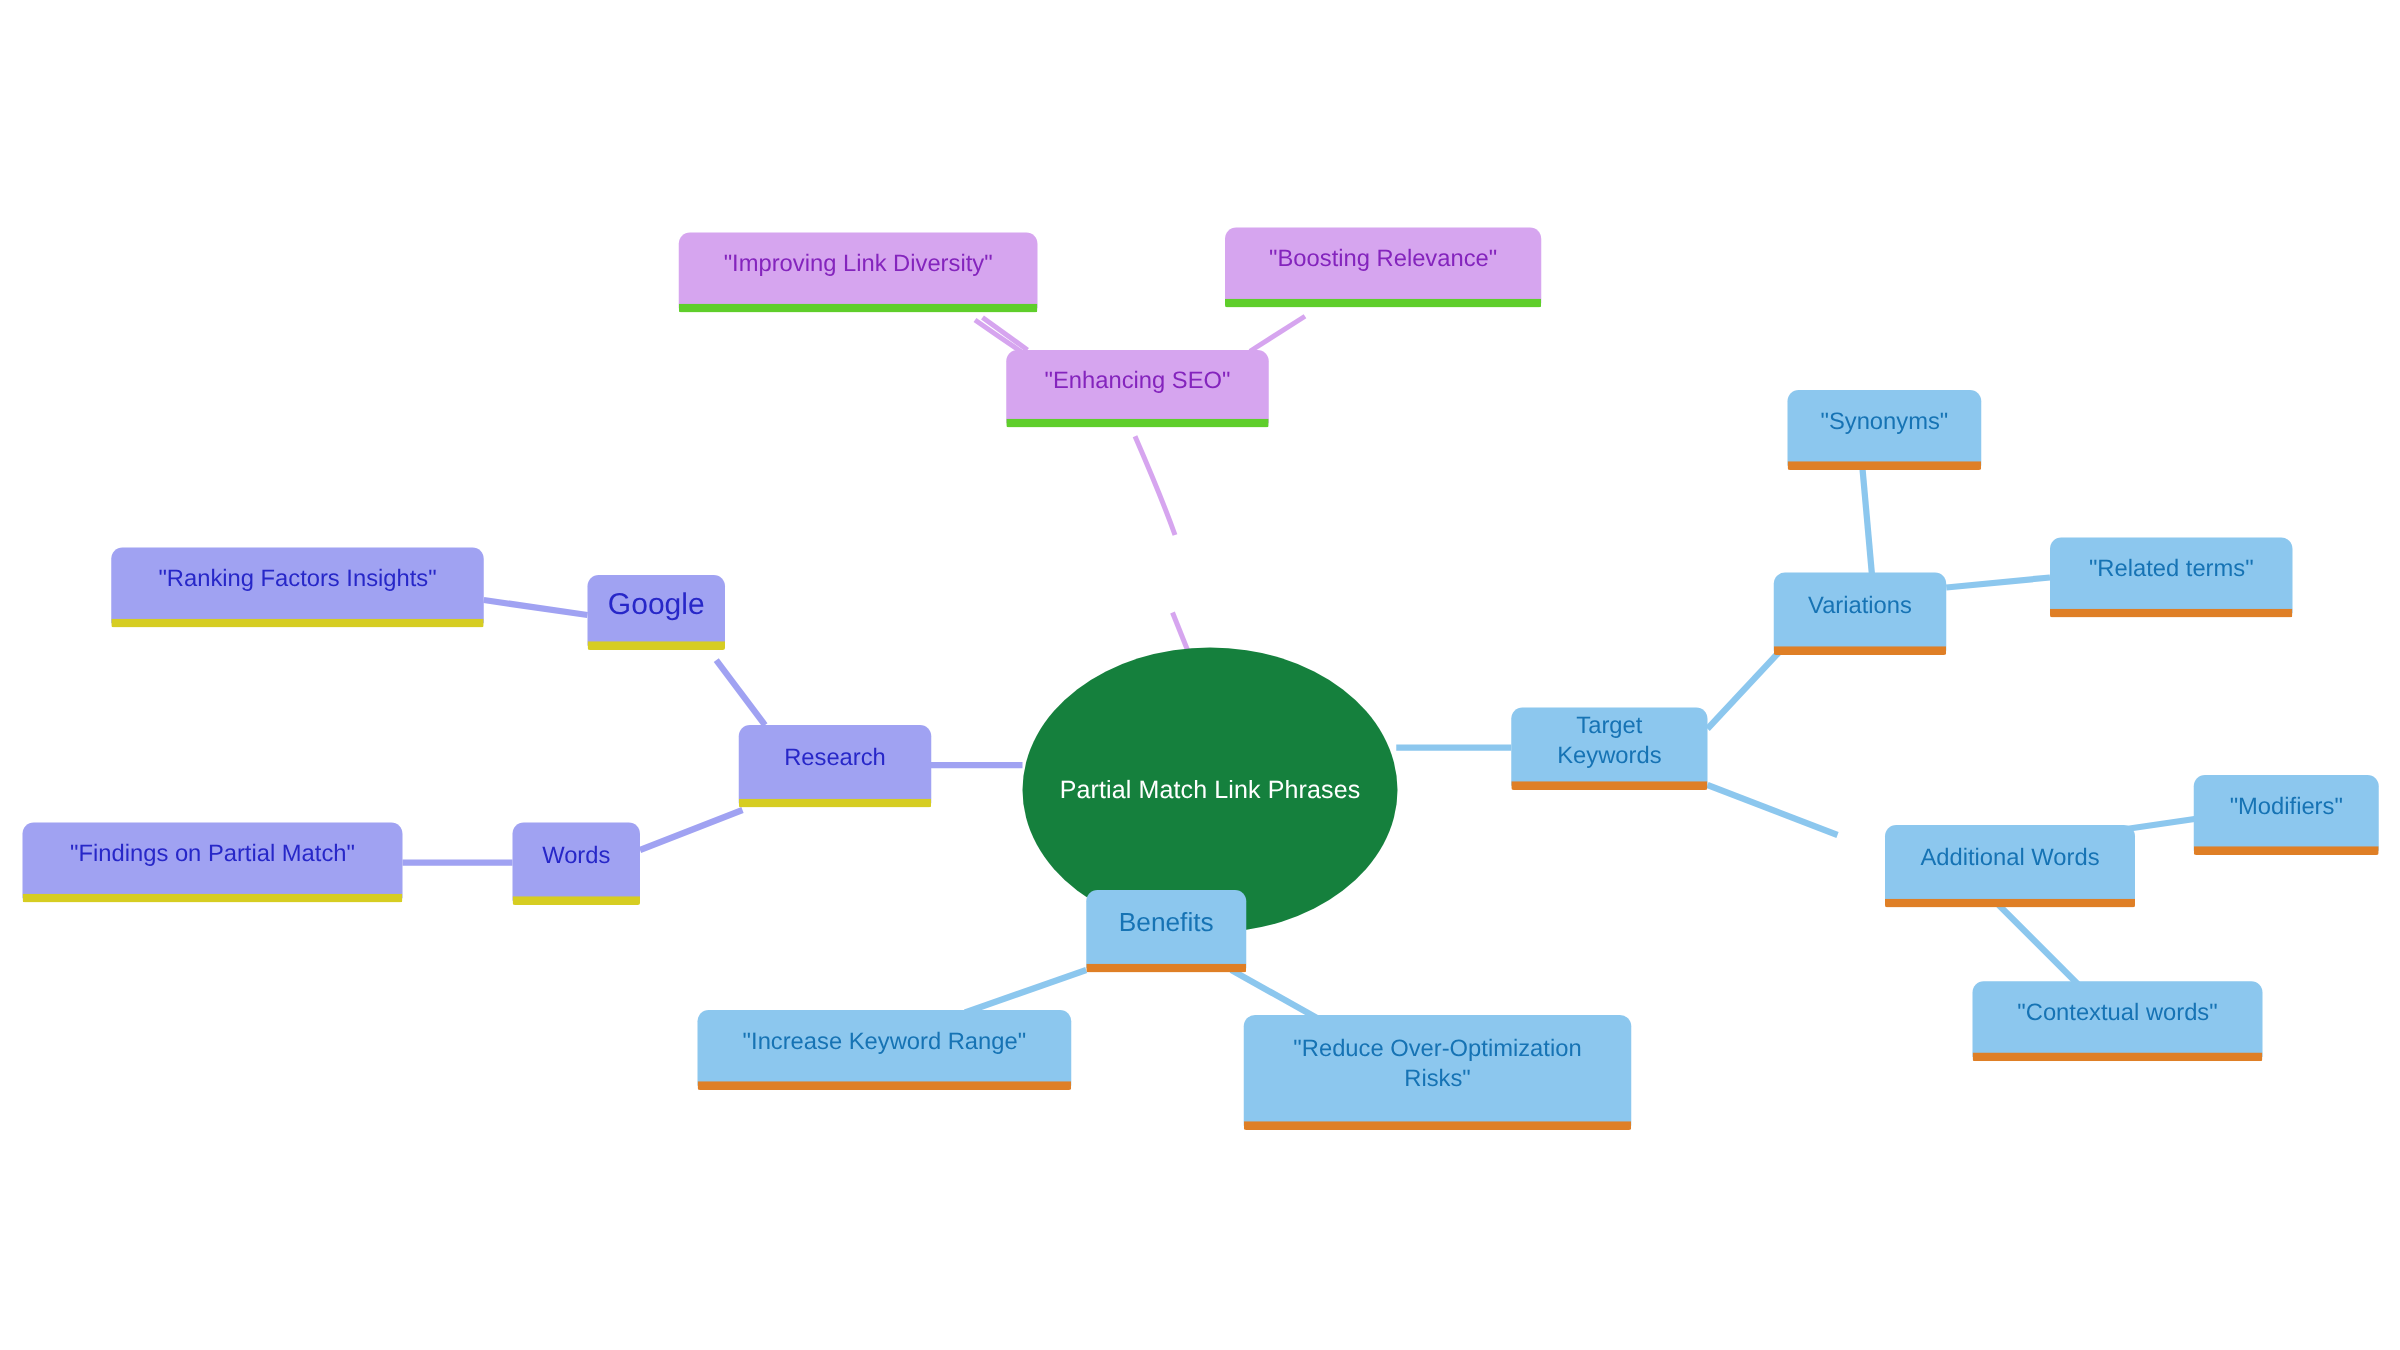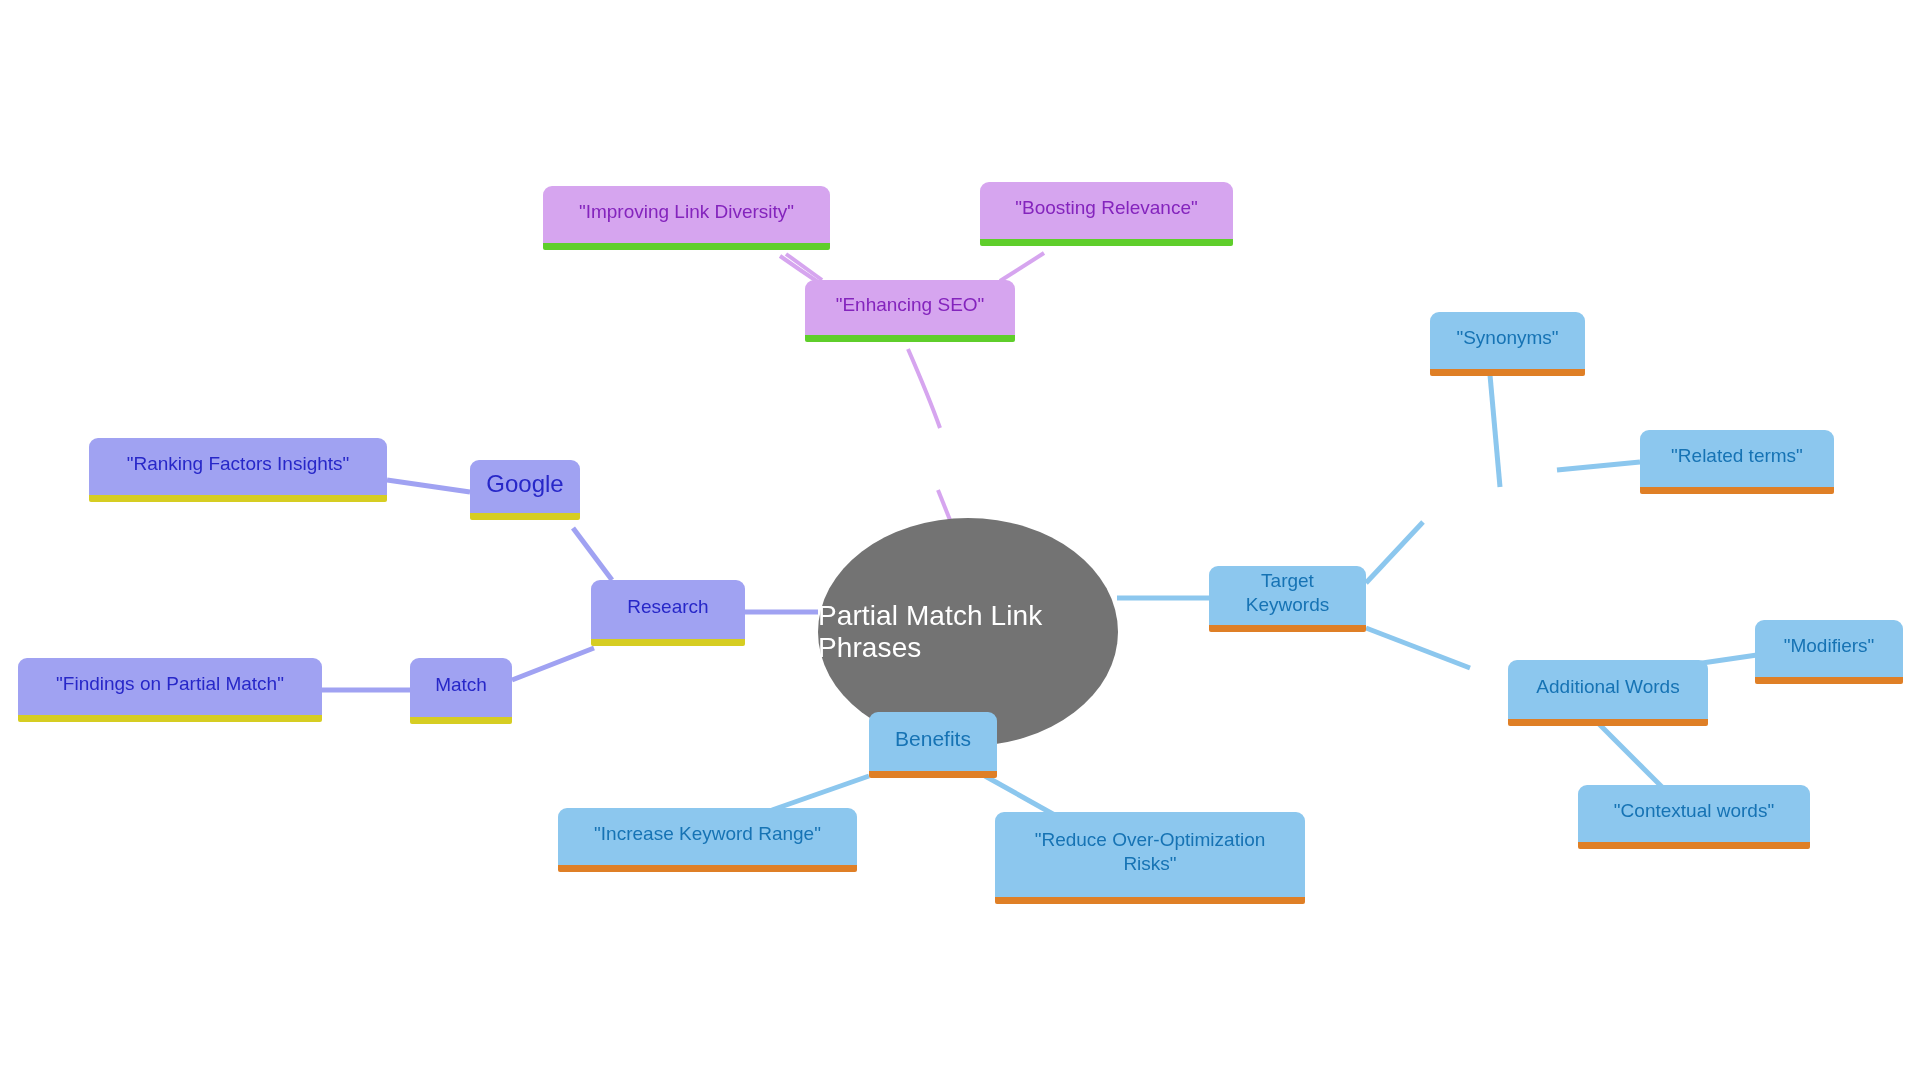--- a/index.html
+++ b/index.html
@@ -38,25 +38,25 @@
     line-height: 1.22;
     white-space: pre-line;
     padding: 2px 10px 8px 10px;
   }
   
   .root-node {
     position: absolute;
     display: flex;
     align-items: center;
     justify-content: center;
-    text-align: left;
+    text-align: right;
     border-radius: 50%;
-    background: #737373;
+    background: #15803d;
     color: #ffffff;
-    font-size: 28px;
+    font-size: 20px;
     letter-spacing: 0.1px;
   }
   
   .n-purple {
     background: #d6a5ef;
     color: #8424bd;
     border-bottom: 7px solid #5fce2b;
   }
   
   .n-peri {
@@ -126,26 +126,27 @@
   <div class="node n-purple" style="left:543px; top:186px; width:287px; height:64px; font-size:19px;">"Improving Link Diversity"</div>
 
   <div class="node n-purple" style="left:980px; top:182px; width:253px; height:64px; font-size:19px;">"Boosting Relevance"</div>
 
   <div class="node n-peri" style="left:591px; top:580px; width:154px; height:66px; font-size:19px;">Research</div>
 
   <div class="node n-peri" style="left:470px; top:460px; width:110px; height:60px; font-size:24px;">Google</div>
 
   <div class="node n-peri" style="left:89px; top:438px; width:298px; height:64px; font-size:19px;">"Ranking Factors Insights"</div>
 
-  <div class="node n-peri" style="left:410px; top:658px; width:102px; height:66px; font-size:19px;">Match</div>
+  <div class="node n-peri" style="left:410px; top:658px; width:102px; height:66px; font-size:19px;">Words</div>
 
   <div class="node n-peri" style="left:18px; top:658px; width:304px; height:64px; font-size:19px;">"Findings on Partial Match"</div>
 
   <div class="node n-blue" style="left:1209px; top:566px; width:157px; height:66px; font-size:19px;">Target Keywords</div>
 
+  <div class="node n-blue" style="left:1419px; top:458px; width:138px; height:66px; font-size:19px;">Variations</div>
 
   <div class="node n-blue" style="left:1430px; top:312px; width:155px; height:64px; font-size:19px;">"Synonyms"</div>
 
   <div class="node n-blue" style="left:1640px; top:430px; width:194px; height:64px; font-size:19px;">"Related terms"</div>
 
   <div class="node n-blue" style="left:1468px; top:660px; width:200px; height:66px; font-size:19px;margin-left:40px;">Additional Words</div>
 
   <div class="node n-blue" style="left:1755px; top:620px; width:148px; height:64px; font-size:19px;">"Modifiers"</div>
 
   <div class="node n-blue" style="left:1578px; top:785px; width:232px; height:64px; font-size:19px;">"Contextual words"</div>

